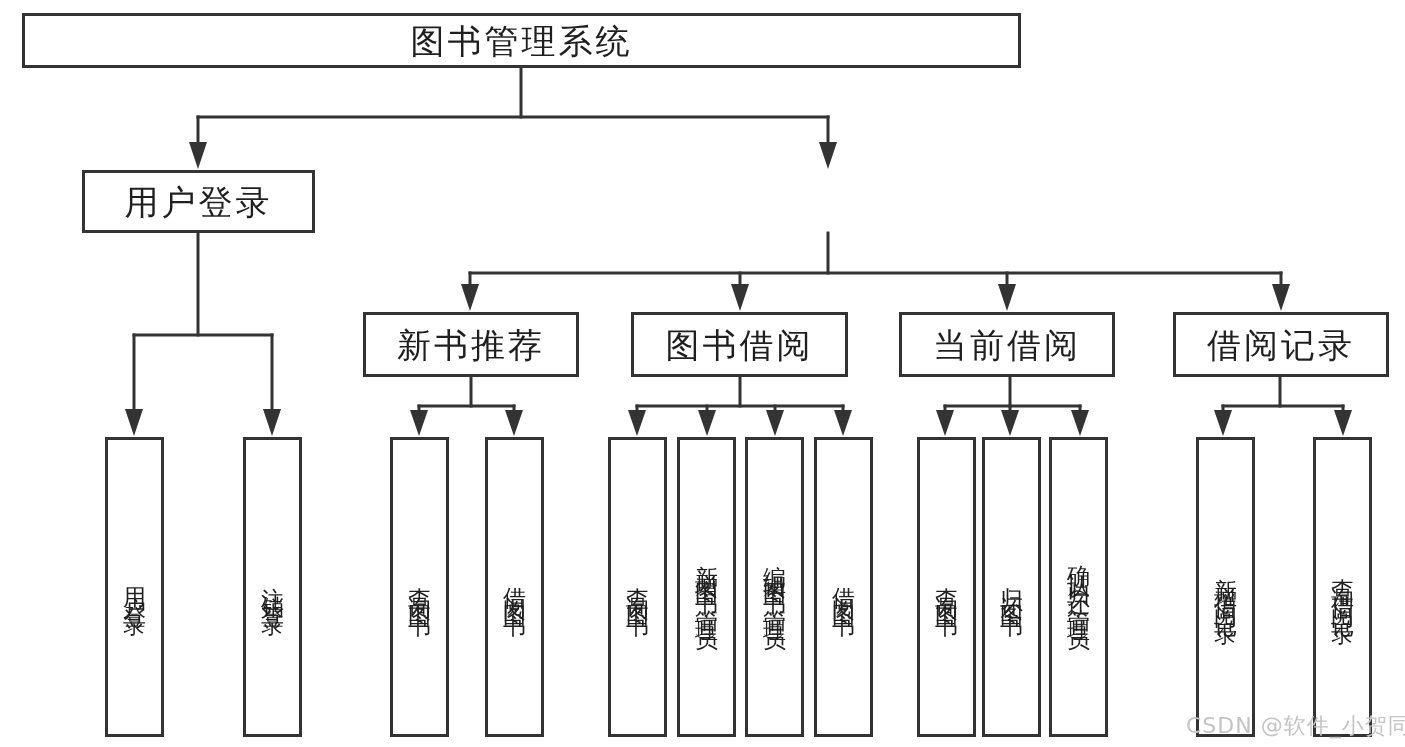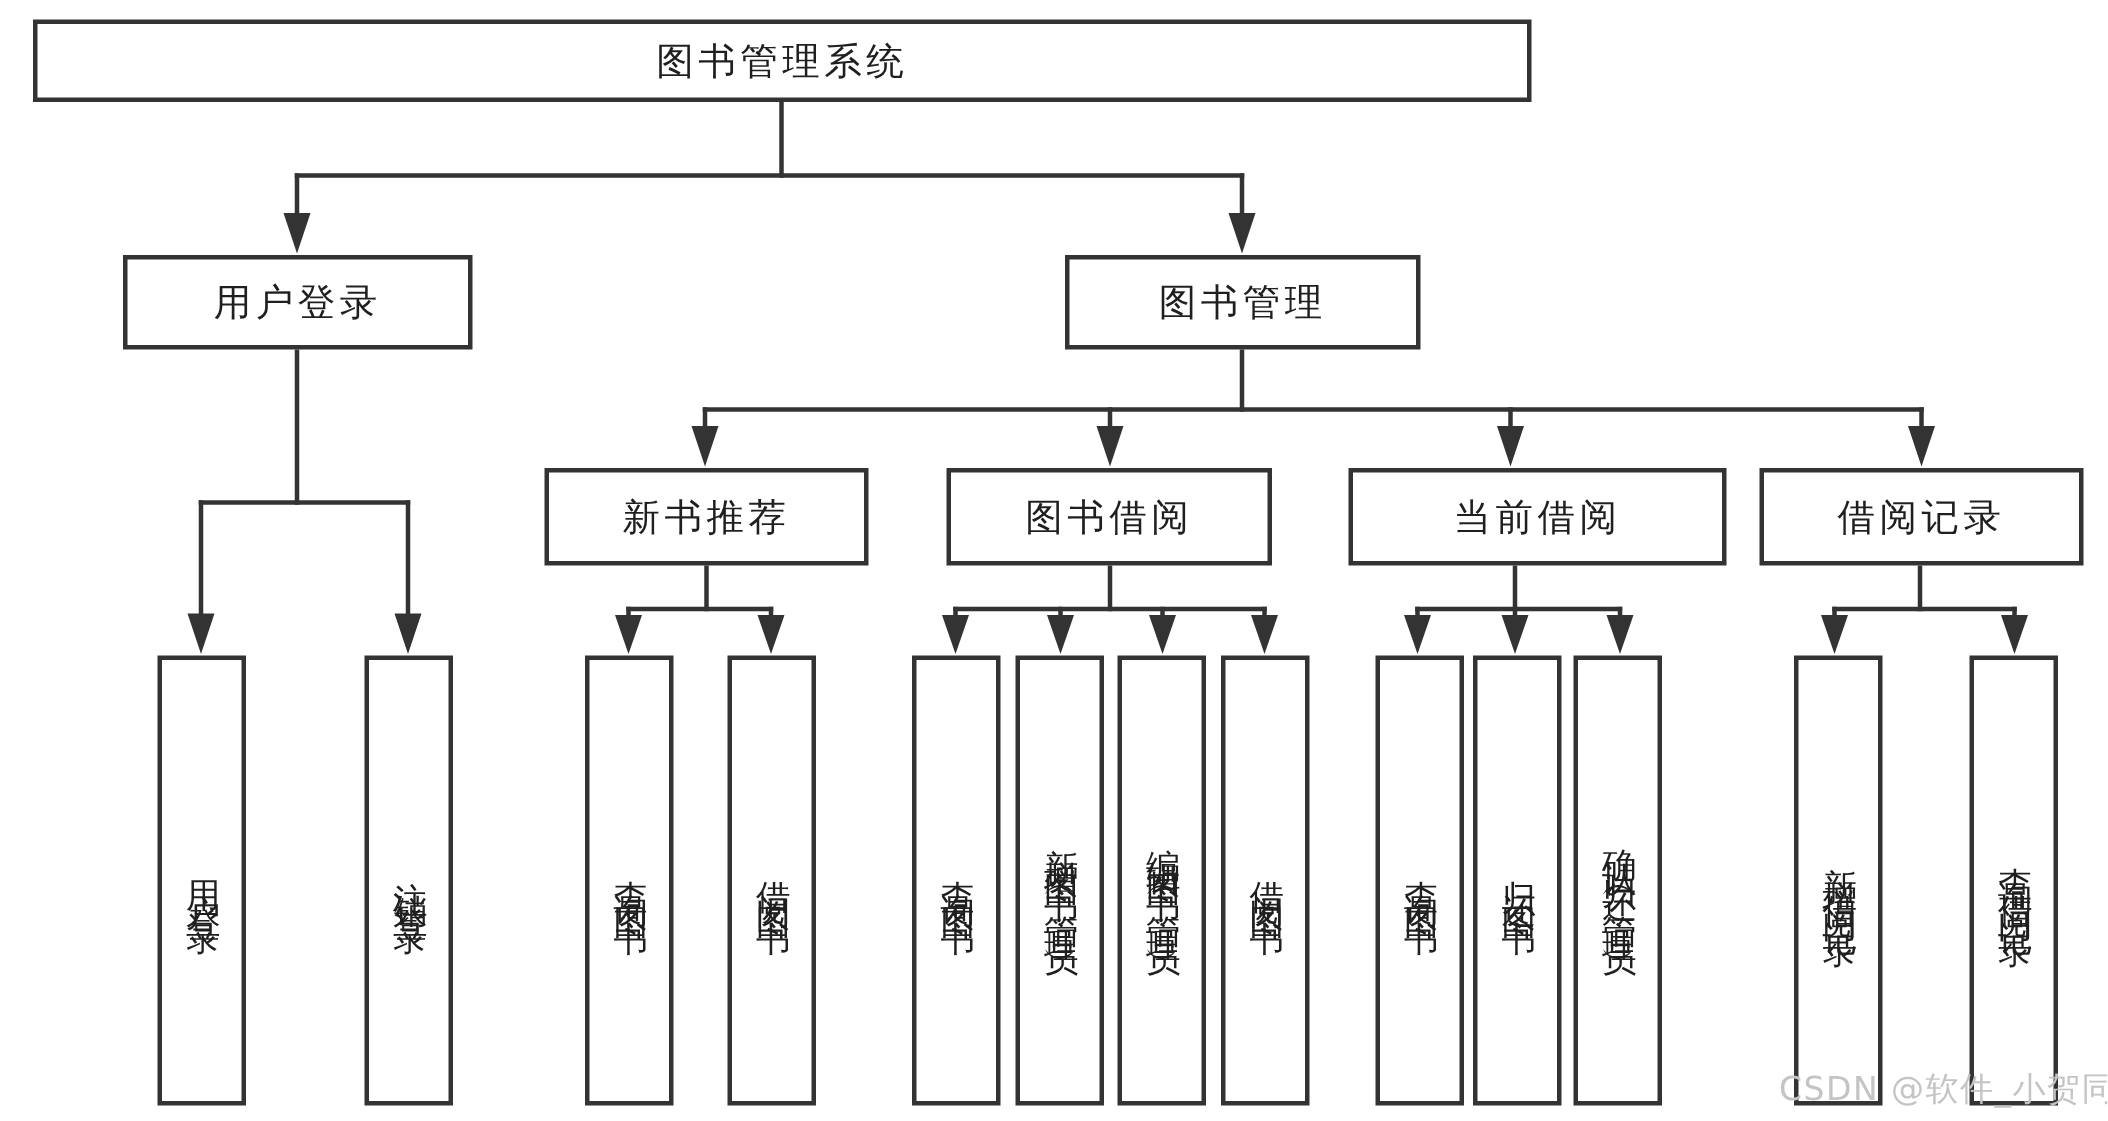--- a/index.html
+++ b/index.html
@@ -22,21 +22,21 @@
   .box{
     position:absolute;
     box-sizing:border-box;
     border:3px solid var(--line);
     background:#ffffff;
     color:var(--text);
     display:flex;align-items:center;justify-content:center;
     text-align:center;
   }
   .hbox{
-    font-size:25px;
+    font-size:34px;
     letter-spacing:3px;
     line-height:1;
     white-space:nowrap;
   }
   .vbox{
     width:59px;height:300px;top:437px;
     writing-mode:vertical-rl;
     text-orientation:mixed;
     font-size:23px;
     letter-spacing:9px;
@@ -129,25 +129,24 @@
       <line x1="1223" y1="406" x2="1223" y2="413"></line>
       <polygon points="1214,410 1232,410 1223,436"></polygon>
       <line x1="1343" y1="406" x2="1343" y2="413"></line>
       <polygon points="1334,410 1352,410 1343,436"></polygon>
     </g>
   </svg>
 
   <div class="box hbox" style="left:22px;top:13px;width:999px;height:55px">图书管理系统</div>
 
   <div class="box hbox" style="left:82px;top:170px;width:233px;height:63px">用户登录</div>
-  <div class="box hbox" style="left:710px;top:170px;width:237px;height:63px">图书管理</div>
 
   <div class="box hbox" style="left:631px;top:312px;width:217px;height:65px">图书借阅</div>
   <div class="box hbox" style="left:363px;top:312px;width:216px;height:65px">新书推荐</div>
-  <div class="box hbox" style="left:899px;top:312px;width:252px;height:65px">当前借阅</div>
+  <div class="box hbox" style="left:899px;top:312px;width:216px;height:65px">当前借阅</div>
   <div class="box hbox" style="left:1173px;top:312px;width:216px;height:65px">借阅记录</div>
 
   <div class="box vbox" style="left:105px">用户登录</div>
   <div class="box vbox" style="left:243px">注销登录</div>
 
   <div class="box vbox" style="left:390px">查询图书</div>
   <div class="box vbox" style="left:485px">借阅图书</div>
 
   <div class="box vbox" style="left:608px">查询图书</div>
   <div class="box vbox" style="left:677px">新增图书（管理员）</div>

